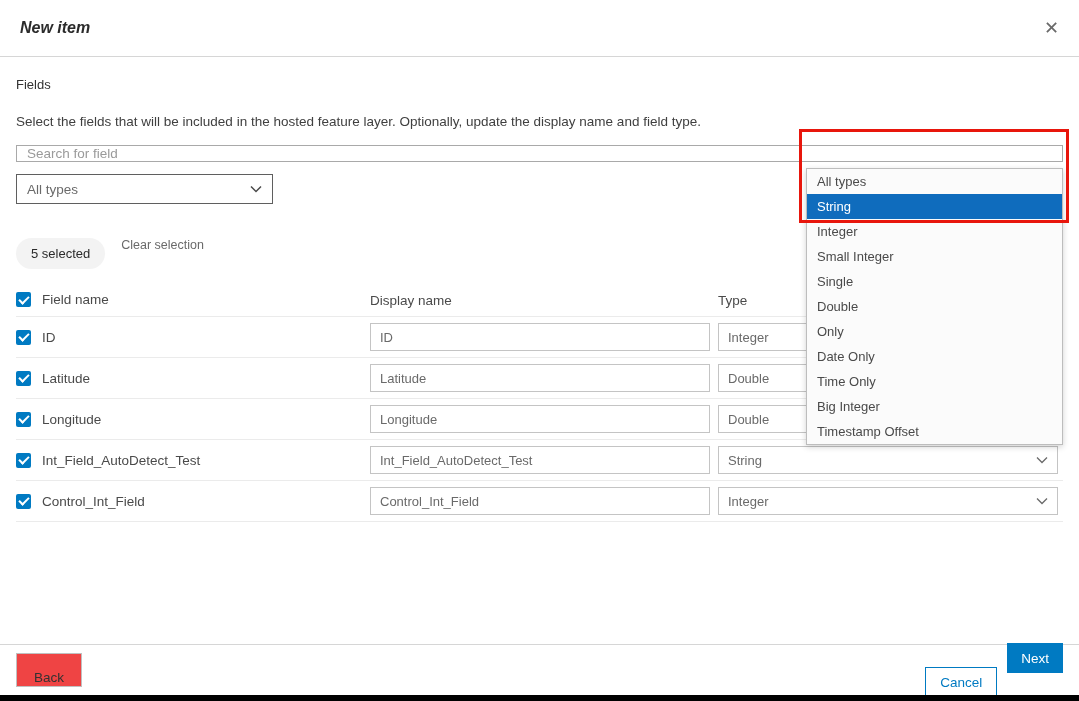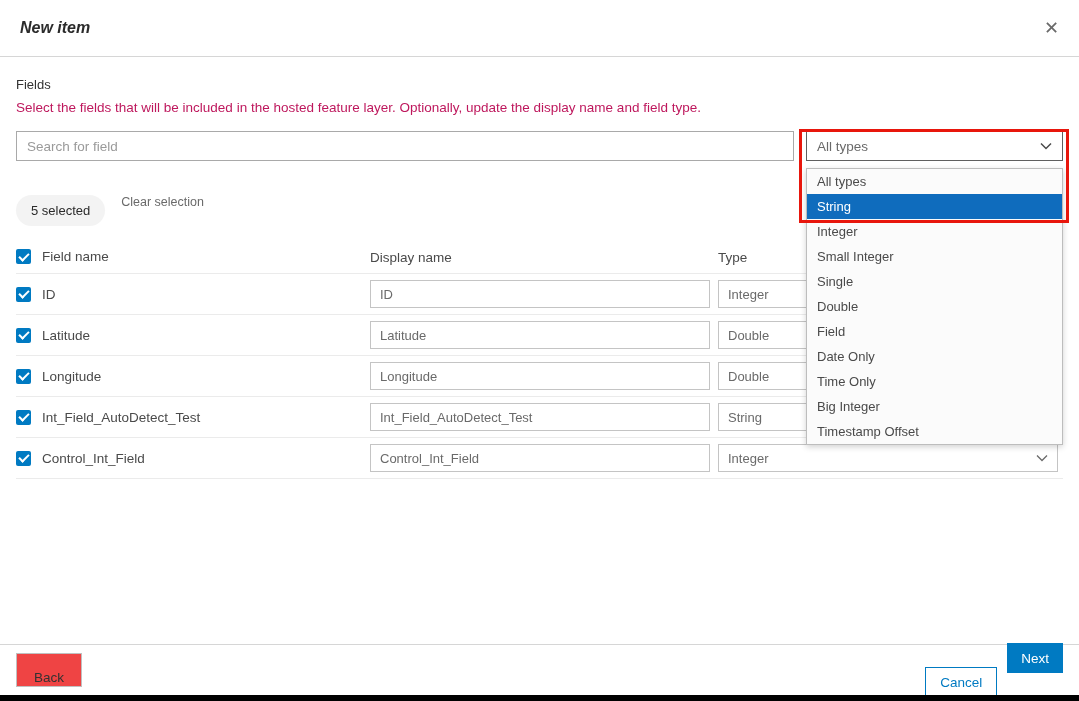--- a/index.html
+++ b/index.html
@@ -8,23 +8,23 @@
   .page { position: relative; width: 1079px; height: 701px; background: #fff; overflow: hidden; }
 
   
   .dialog-header { height: 57px; padding: 0 20px; display: flex; align-items: center; justify-content: space-between; border-bottom: 1px solid #d6d6d6; }
   .dialog-title { font-size: 16px; font-weight: 600; color: #2b2b2b; font-style: italic; }
   .close-btn { background: none; border: none; font-size: 18px; color: #6a6a6a; cursor: pointer; line-height: 1; font-family: "Liberation Sans", sans-serif; }
 
   
   .content { padding: 0 16px; }
   .fields-heading { margin-top: 20px; font-size: 13px; font-weight: 400; color: #323232; }
-  .fields-desc { margin-top: 8px; font-size: 13.5px; color: #be185d; }
-
-  .controls-row { margin-top: 16px; display: flex; gap: 12px; }
+  .fields-desc { margin-top: 22px; font-size: 13.5px; color: #404040; }
+
+  .controls-row { margin-top: 16px; display: flex; gap: 12px; flex-direction: column; }
   .search-input { flex: 1; height: 30px; border: 1px solid #a9a9a9; padding: 0 10px; font-size: 13.5px; color: #323232; font-family: "Liberation Sans", sans-serif; background: #fff; }
   .search-input::placeholder { color: #9a9a9a; }
   .type-select { width: 257px; height: 30px; border: 1px solid #5f5f5f; background: #fff; display: flex; align-items: center; justify-content: space-between; padding: 0 10px; font-size: 13.5px; color: #6a6a6a; cursor: pointer; }
 
   .selection-row { margin-top: 34px; display: flex; align-items: flex-start; gap: 16px; }
   .count-badge { background: #f3f3f3; border-radius: 16px; padding: 8px 15px; font-size: 13px; color: #2b2b2b; }
   .clear-link { font-size: 12.5px; color: #6a6a6a; cursor: pointer; text-decoration: none; }
 
   
   .table { margin-top: 14px; }
@@ -212,21 +212,21 @@
     </div>
   </div>
 
   <div class="dropdown">
     <div class="dd-item">All types</div>
     <div class="dd-item selected">String</div>
     <div class="dd-item">Integer</div>
     <div class="dd-item">Small Integer</div>
     <div class="dd-item">Single</div>
     <div class="dd-item">Double</div>
-    <div class="dd-item">Field</div>
+    <div class="dd-item">Only</div>
     <div class="dd-item">Date Only</div>
     <div class="dd-item">Time Only</div>
     <div class="dd-item">Big Integer</div>
     <div class="dd-item">Timestamp Offset</div>
   </div>
 
   <div class="red-box"></div>
 
   <footer class="dialog-footer">
     <button class="btn btn-back">Back</button>

